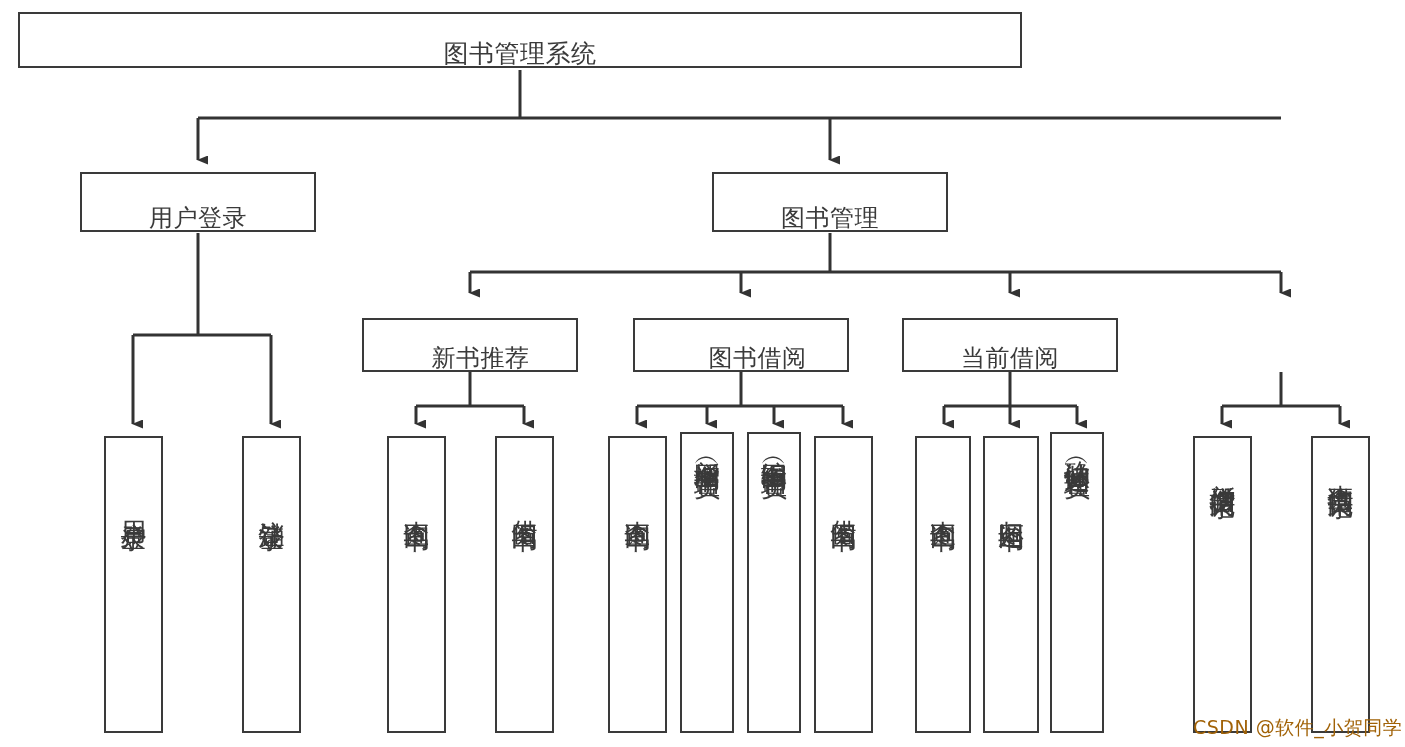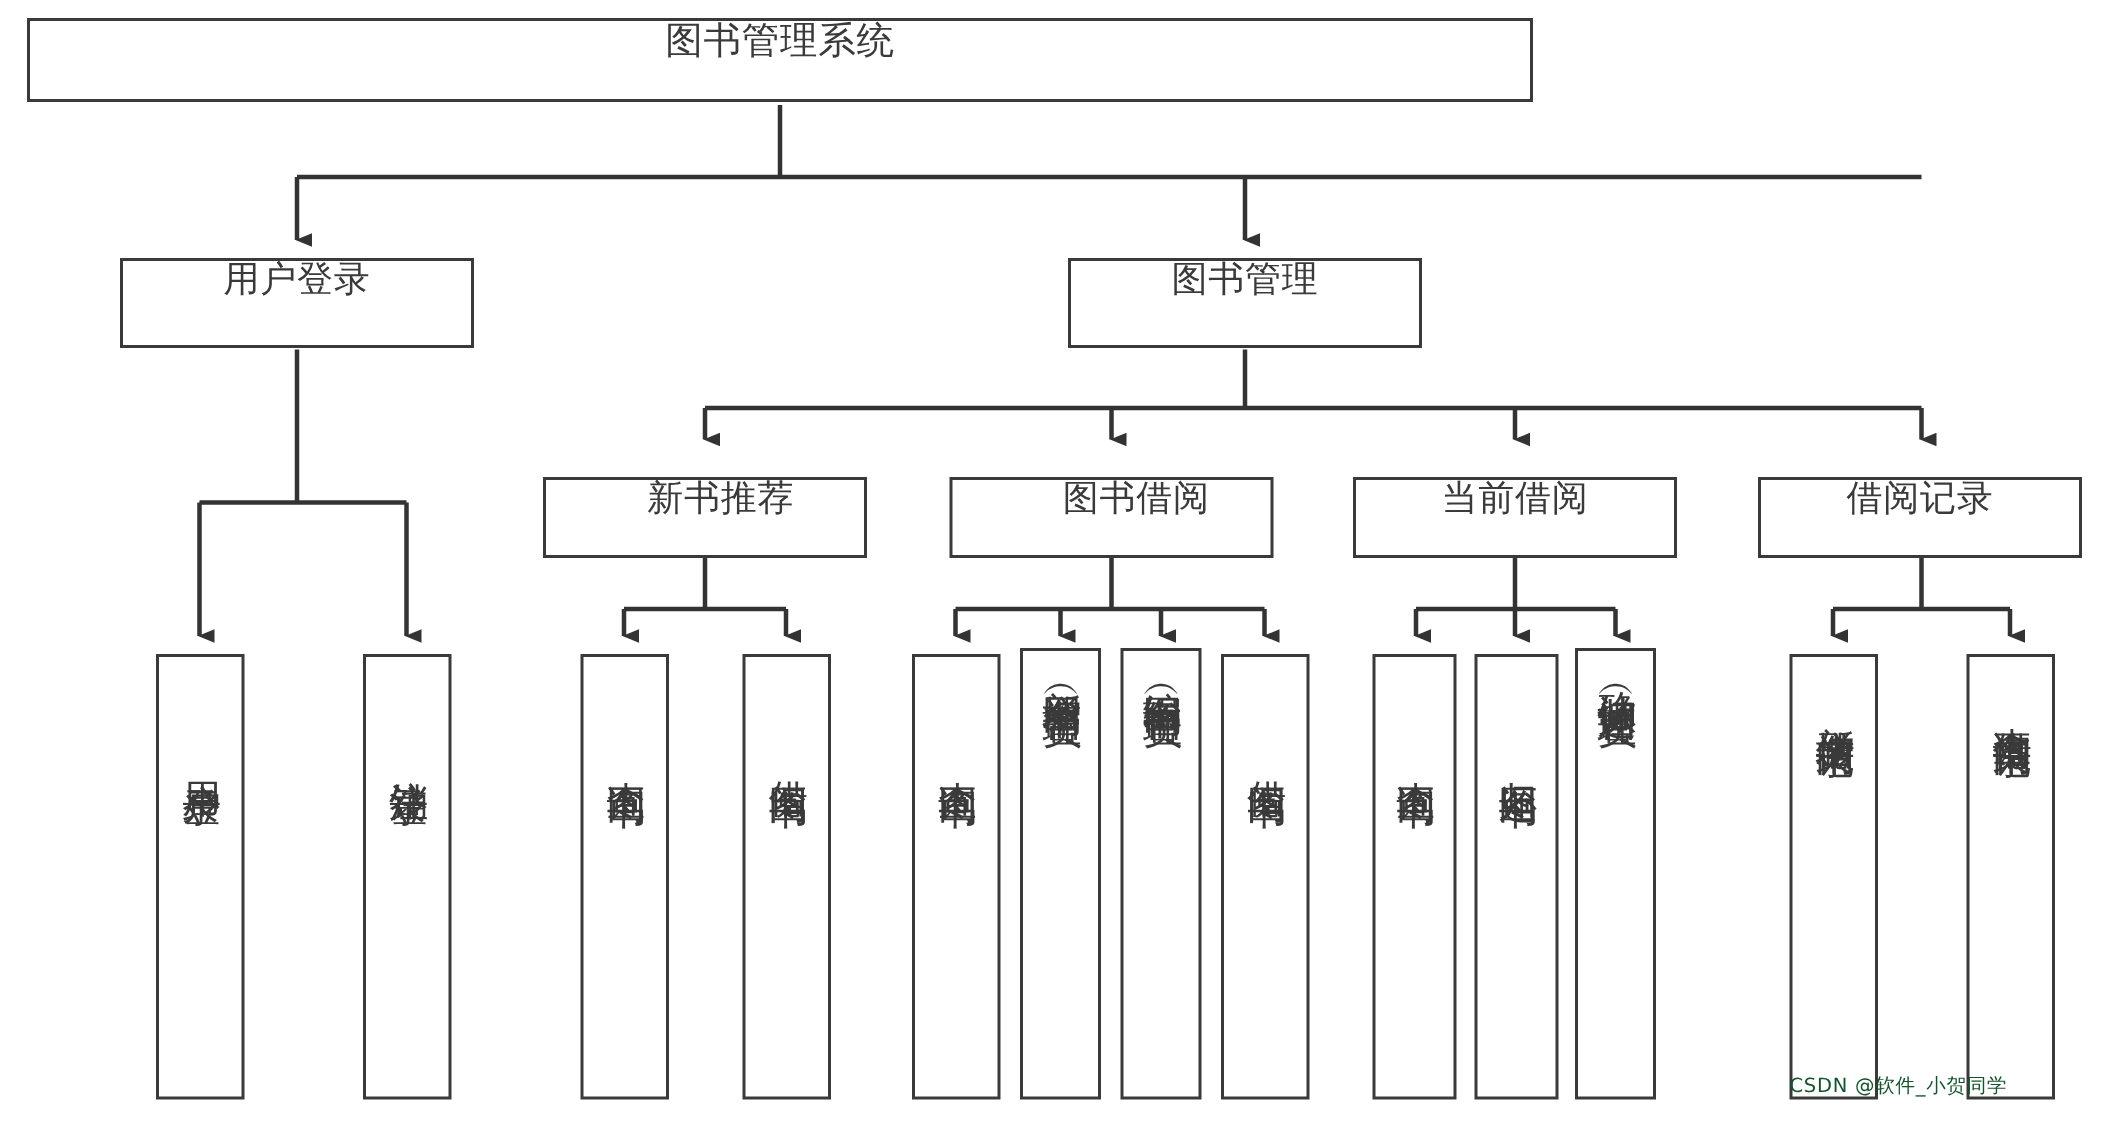--- a/index.html
+++ b/index.html
@@ -20,21 +20,21 @@
     width:1405px;
     height:747px;
     pointer-events:none;
   }
   .node{
     position:absolute;
     box-sizing:border-box;
     background:#ffffff;
     border:2px solid #3a3a3a;
     display:flex;
-    align-items:flex-start;
+    align-items:flex-end;
     justify-content:center;
     color:#3a3a3a;
   }
   .node .lbl{
     display:block;
     text-align:center;
     line-height:1.0;
     color:#3a3a3a;
   }
   
@@ -52,22 +52,22 @@
   .v-node .lbl{
     writing-mode:vertical-rl;
     text-orientation:upright;
     font-size:26px;
     line-height:1.12;
     letter-spacing:2px;
     white-space:nowrap;
   }
   .watermark{
     position:absolute;
-    font-size:13px;
-    color:#14532d;
+    font-size:19px;
+    color:#a16207;
     white-space:nowrap;
     letter-spacing:0.5px;
   }
 </style>
 </head>
 <body>
 
 <div id="canvas">
 
   <svg id="wires" viewBox="0 0 1405 747">
@@ -138,23 +138,20 @@
   </div>
 
   <div class="node h-node" style="left:633px; top:318px; width:216px; height:54px;padding-left:33px;">
     <span class="lbl">图书借阅</span>
   </div>
 
   <div class="node h-node" style="left:902px; top:318px; width:216px; height:54px;">
     <span class="lbl">当前借阅</span>
   </div>
 
-  <div class="node h-node" style="left:1172px; top:318px; width:216px; height:54px;">
-    <span class="lbl">借阅记录</span>
-  </div>
 
   <div class="node v-node" style="left:104px; top:436px; width:59px; height:297px;">
     <span class="lbl" style="margin-top:62px;">用户登录</span>
   </div>
 
   <div class="node v-node" style="left:242px; top:436px; width:59px; height:297px;">
     <span class="lbl" style="margin-top:62px;">注销登录</span>
   </div>
 
   <div class="node v-node" style="left:387px; top:436px; width:59px; height:297px;">

